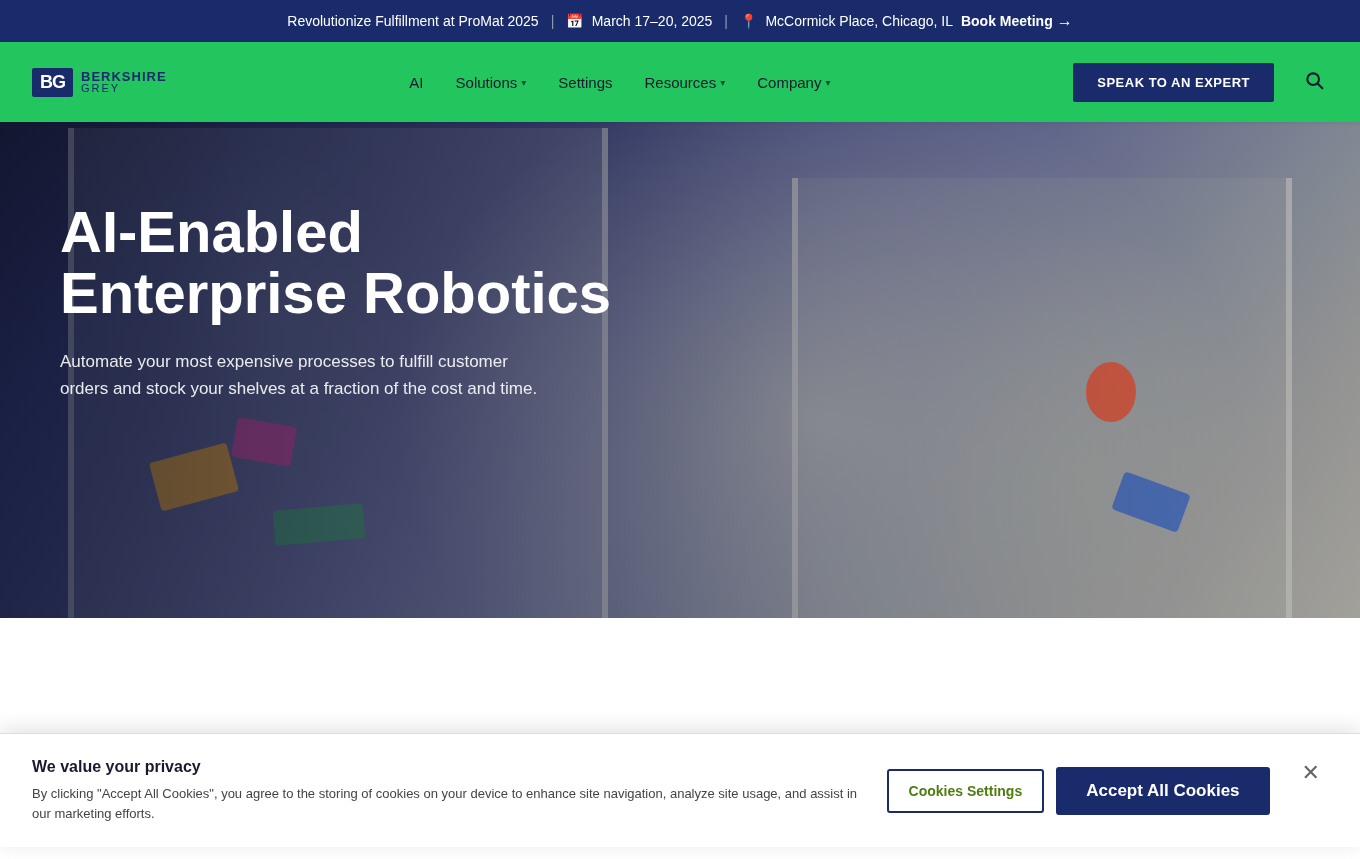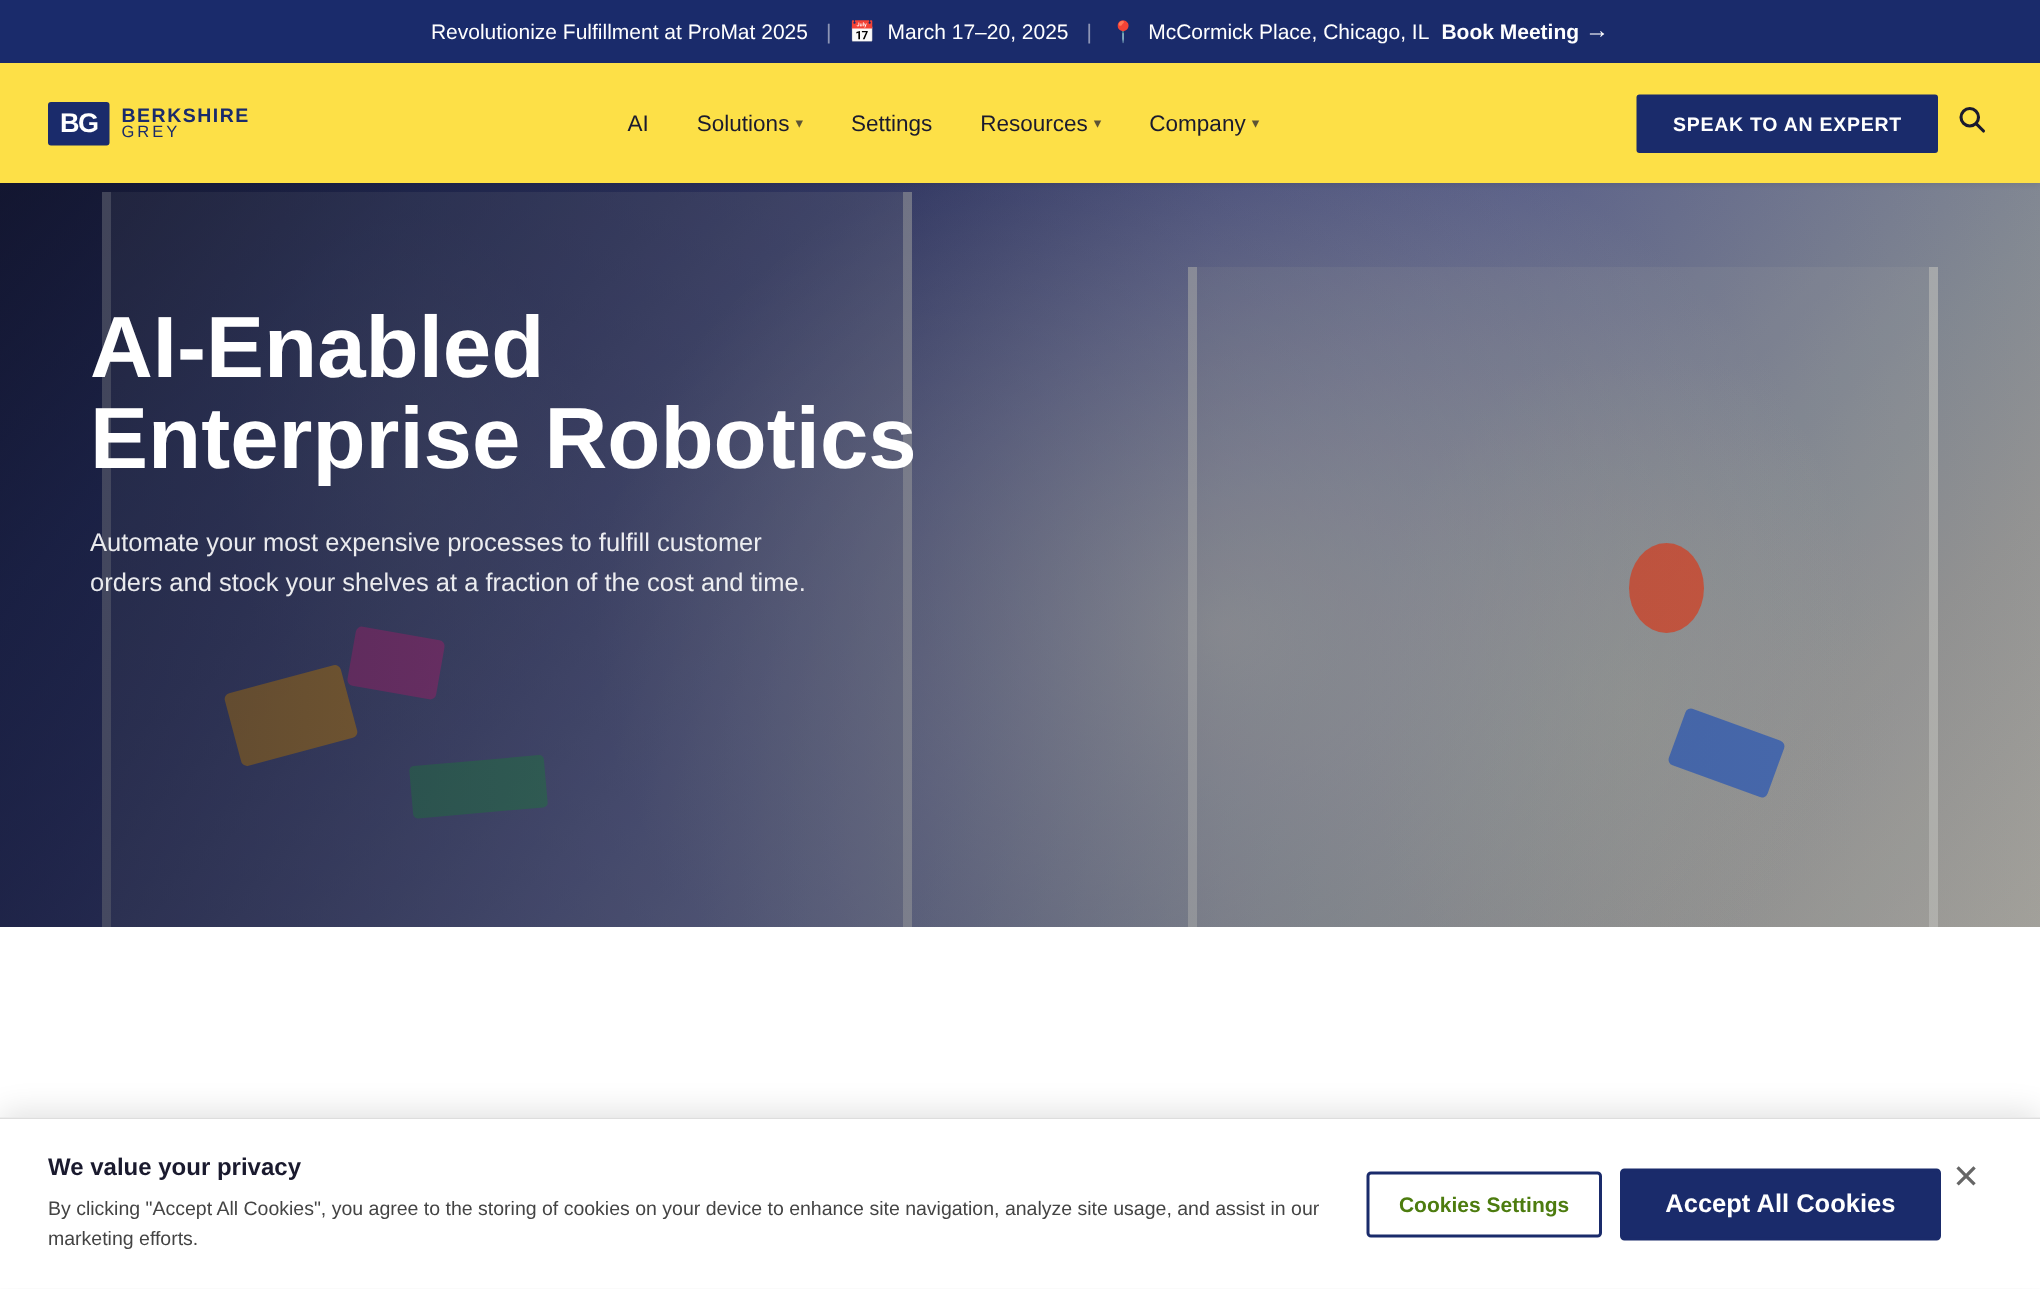--- a/index.html
+++ b/index.html
@@ -29,21 +29,21 @@
     .top-banner .arrow { font-size: 16px; }
     .top-banner .sep { opacity: 0.5; margin: 0 4px; }
 
     
     .nav {
       display: flex;
       align-items: center;
       justify-content: space-between;
       padding: 0 32px;
       height: 80px;
-      background: #fde047;
+      background: #22c55e;
       box-shadow: 0 1px 4px rgba(0,0,0,0.08);
       position: relative;
       z-index: 10;
     }
     .nav-logo {
       display: flex;
       align-items: center;
       gap: 8px;
       text-decoration: none;
     }
@@ -84,21 +84,21 @@
       align-items: center;
       gap: 4px;
       border-radius: 4px;
       transition: color 0.2s;
     }
     .nav-links .chevron { font-size: 10px; opacity: 0.7; }
 
     .nav-right {
       display: flex;
       align-items: center;
-      gap: 8px;
+      gap: 26px;
     }
     .btn-expert {
       background: #1a2b6b;
       color: #fff;
       padding: 12px 24px;
       border: none;
       font-size: 13px;
       font-weight: 700;
       letter-spacing: 0.5px;
       cursor: pointer;
@@ -172,29 +172,30 @@
       font-size: 17px;
       font-weight: 400;
       line-height: 1.6;
       color: rgba(255,255,255,0.9);
       max-width: 500px;
     }
 
     
     .cookie-banner {
       position: fixed;
-      bottom: 0;
+      bottom: 12px;
       left: 0;
       right: 0;
       background: #fff;
       border-top: 1px solid #ddd;
       padding: 24px 32px;
       display: flex;
       align-items: center;
       justify-content: space-between;
+      gap: 24px;
       z-index: 1000;
       box-shadow: 0 -4px 20px rgba(0,0,0,0.12);
     }
     .cookie-text-area {
       flex: 1;
       min-width: 0;
     }
     .cookie-title {
       font-size: 16px;
       font-weight: 700;

